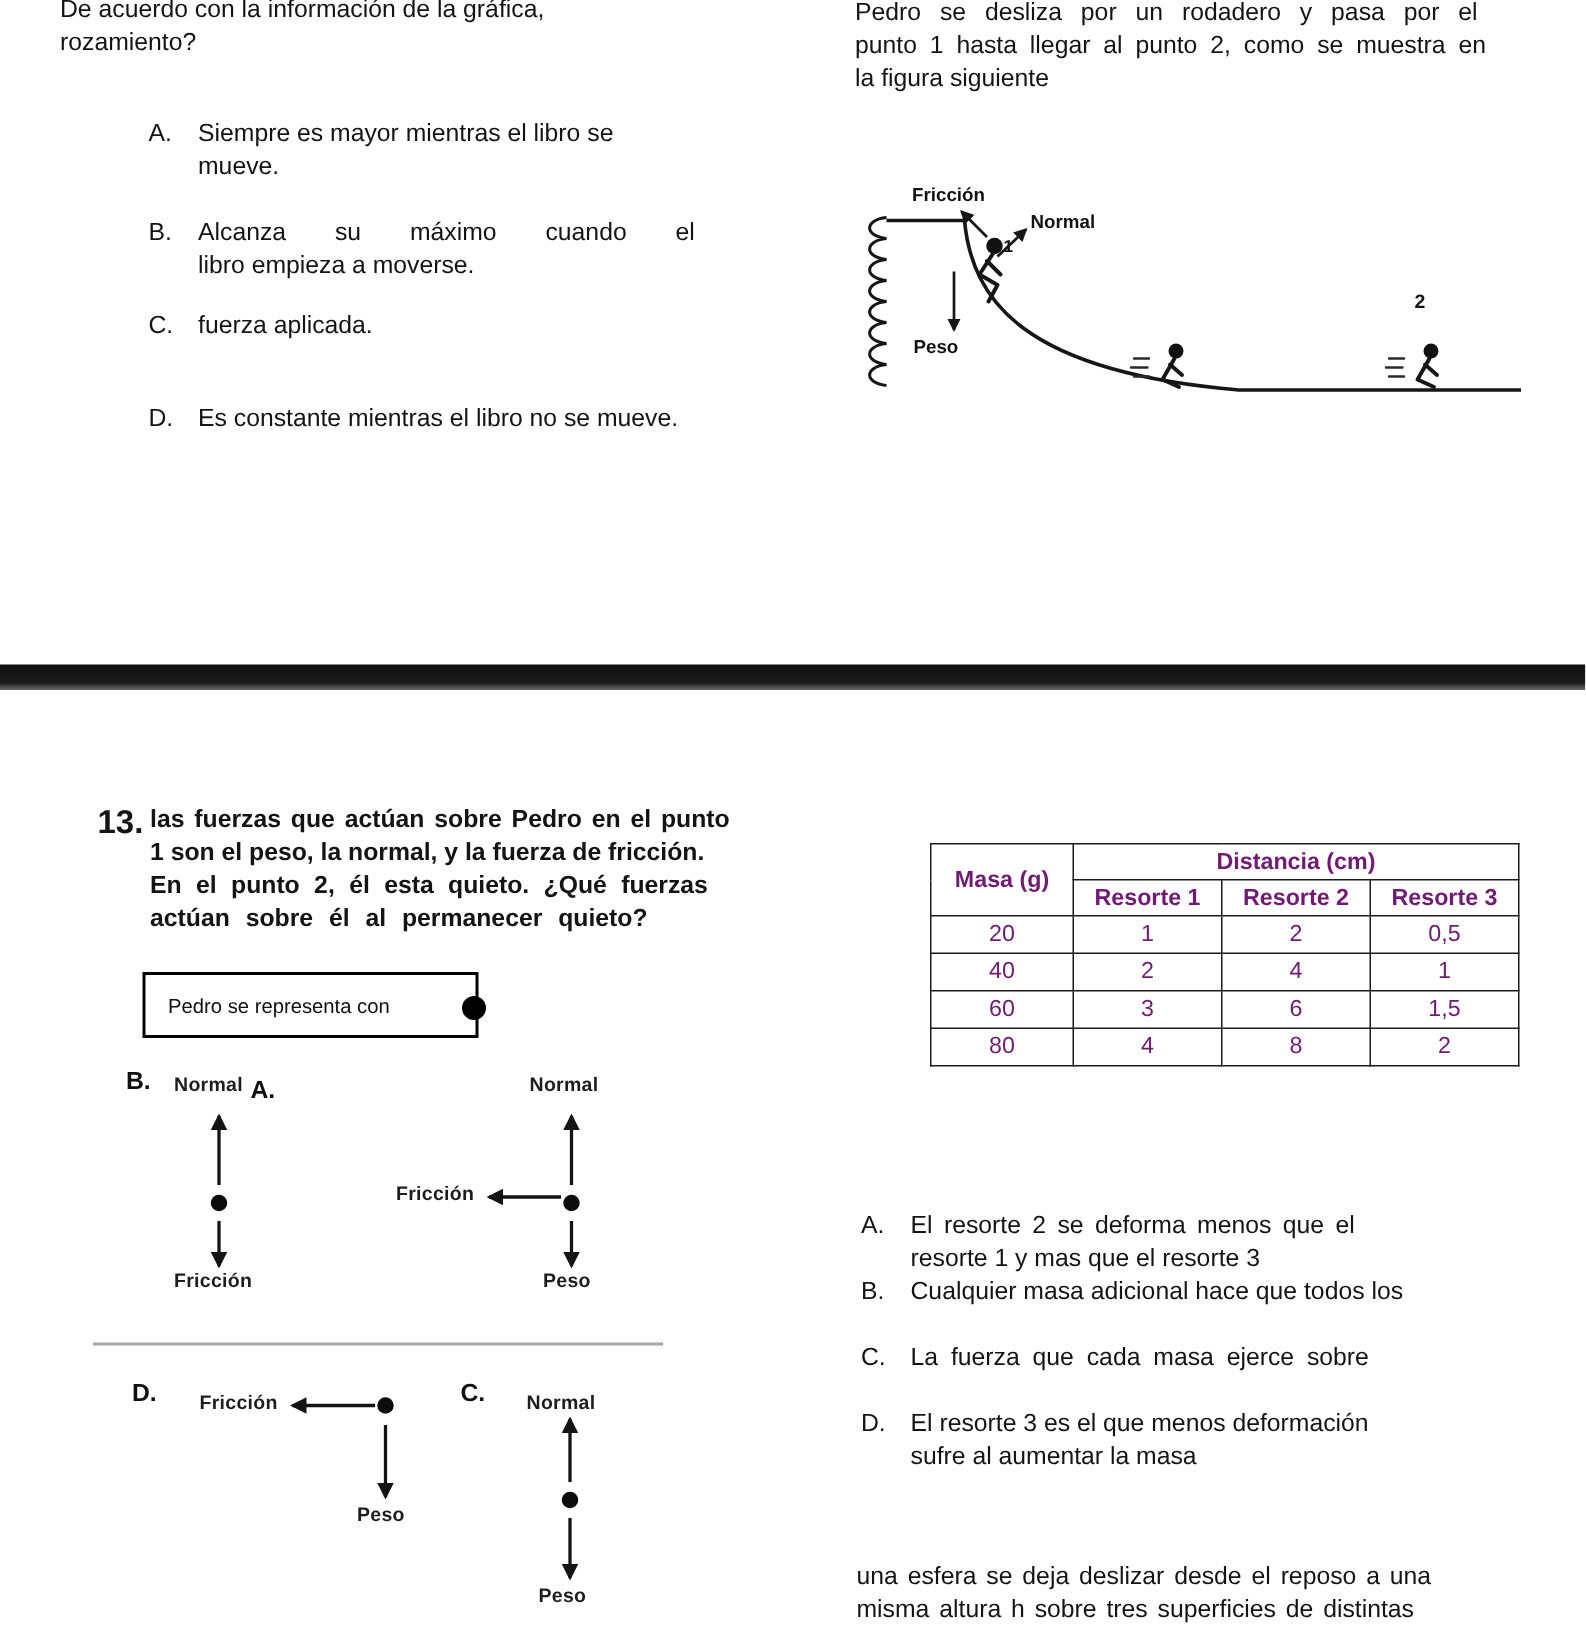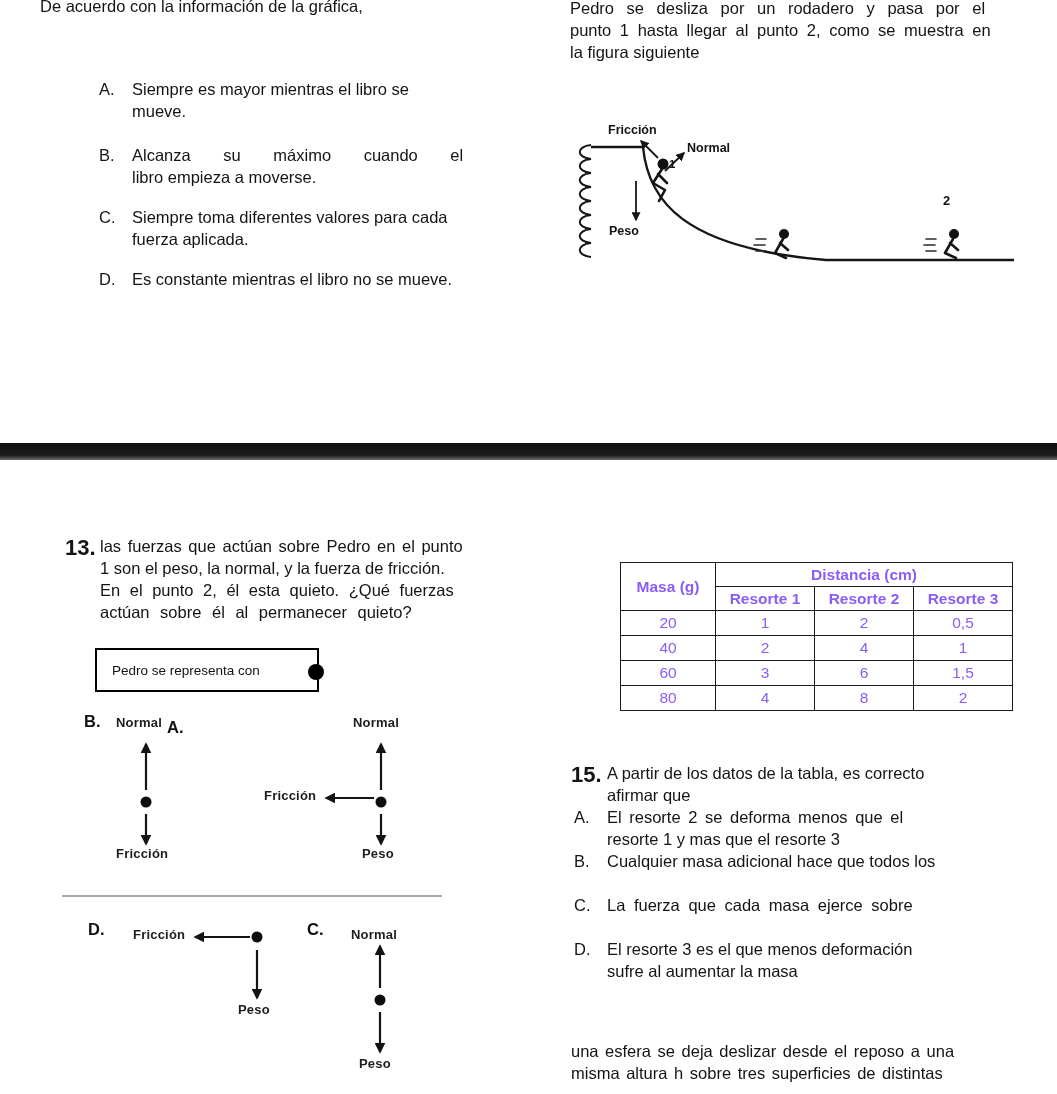--- a/index.html
+++ b/index.html
@@ -6,39 +6,39 @@
   html,body { margin:0; padding:0; background:#ffffff; }
   #page {
     position:relative; width:1057px; height:1094px; overflow:hidden;
     background:#ffffff; color:#141414;
     font-family:"Liberation Sans", sans-serif;
   }
   .abs { position:absolute; }
   .txt { font-size:16.5px; line-height:22px; }
   .opt { padding-left:33px; }
   .opt .letter { position:absolute; left:0; top:0; }
-  .qblock { padding-left:35px; }
+  .qblock { padding-left:35px;font-weight:bold; }
   .qnum { position:absolute; left:0; top:0; font-weight:700; font-size:22px; }
   .ws2{word-spacing:2px}.ws3{word-spacing:3px}.ws4{word-spacing:4px}
   .ws5{word-spacing:5px}.ws6{word-spacing:6px}.ws8{word-spacing:8px}
   .ws28{word-spacing:28px}
   #separator {
     left:0; top:443; top:443px; width:1057px; height:17px;
     background:linear-gradient(180deg,#0f0f0f 0%,#1c1c1c 72%,#6a6a6a 100%);
   }
   
   .legendbox { border:2px solid #000; }
   .legendbox .lbl { position:absolute; left:15px; top:13px; font-size:13.5px; color:#111; }
   .legendbox .dot { position:absolute; left:211px; top:14px; width:16px; height:16px; border-radius:50%; background:#000; }
   
   .dletter { font-weight:700; font-size:16.5px; color:#101010; }
   .dlbl { font-size:13px; font-weight:600; color:#1d1d1d; letter-spacing:.2px; }
   #divider { left:62px; top:895px; width:380px; height:2px; background:#a8a8a8; }
   
-  table.springs { border-collapse:collapse; font-size:15.5px; color:#8b5cf6; }
+  table.springs { border-collapse:collapse; font-size:15.5px; color:#701a75; }
   table.springs th, table.springs td { border:1.6px solid #1b1b1b; text-align:center; vertical-align:middle; padding:0; }
   table.springs th { font-weight:700; }
   
   svg text { font-family:"Liberation Sans", sans-serif; font-size:12.5px; font-weight:600; fill:#131313; }
   svg text.num { font-size:11.5px; font-weight:700; }
   svg text.num2 { font-size:13px; font-weight:600; }
   .ln  { fill:none; stroke:#161616; stroke-width:2; }
   .ln2 { fill:none; stroke:#161616; stroke-width:2.4; }
   .fig path { fill:none; stroke:#161616; stroke-width:2.6; stroke-linecap:round; stroke-linejoin:round; }
   .ml path { fill:none; stroke:#2a2a2a; stroke-width:1.6; stroke-linecap:round; }
@@ -46,37 +46,37 @@
   .dar path { fill:none; stroke:#141414; stroke-width:2.2; }
   .pdot { fill:#0c0c0c; }
 </style>
 </head>
 <body>
 
 <div id="page">
 
   <div class="abs txt" style="left:40px; top:-5px;">
     <div>De acuerdo con la información de la gráfica,</div>
+    <div>rozamiento?</div>
   </div>
 
   <div class="abs txt opt" style="left:99px; top:78px;">
     <span class="letter">A.</span>
     <div>Siempre es mayor mientras el libro se</div>
     <div>mueve.</div>
   </div>
 
   <div class="abs txt opt" style="left:99px; top:144px;">
     <span class="letter">B.</span>
     <div class="ws28">Alcanza su máximo cuando el</div>
     <div>libro empieza a moverse.</div>
   </div>
 
   <div class="abs txt opt" style="left:99px; top:206px;">
     <span class="letter">C.</span>
-    <div>Siempre toma diferentes valores para cada</div>
     <div>fuerza aplicada.</div>
   </div>
 
   <div class="abs txt opt" style="left:99px; top:268px;">
     <span class="letter">D.</span>
     <div>Es constante mientras el libro no se mueve.</div>
   </div>
 
   <div class="abs txt" style="left:570px; top:-3px;">
     <div class="ws8">Pedro se desliza por un rodadero y pasa por el</div>
@@ -221,27 +221,20 @@
       </tr>
       <tr style="height:25px;">
         <td>80</td>
         <td>4</td>
         <td>8</td>
         <td>2</td>
       </tr>
     </tbody>
   </table>
 
-  <div class="abs" style="left:571px; top:762px;">
-    <span class="qnum">15.</span>
-    <div class="txt" style="padding-left:36px;">
-      <div>A partir de los datos de la tabla, es correcto</div>
-      <div>afirmar que</div>
-    </div>
-  </div>
 
   <div class="abs txt opt" style="left:571px; top:806px; padding-left:36px;">
     <span class="letter" style="left:3px;">A.</span>
     <div class="ws3">El resorte 2 se deforma menos que el</div>
     <div>resorte 1 y mas que el resorte 3</div>
   </div>
 
   <div class="abs txt opt" style="left:571px; top:850px; padding-left:36px;">
     <span class="letter" style="left:3px;">B.</span>
     <div>Cualquier masa adicional hace que todos los</div>

